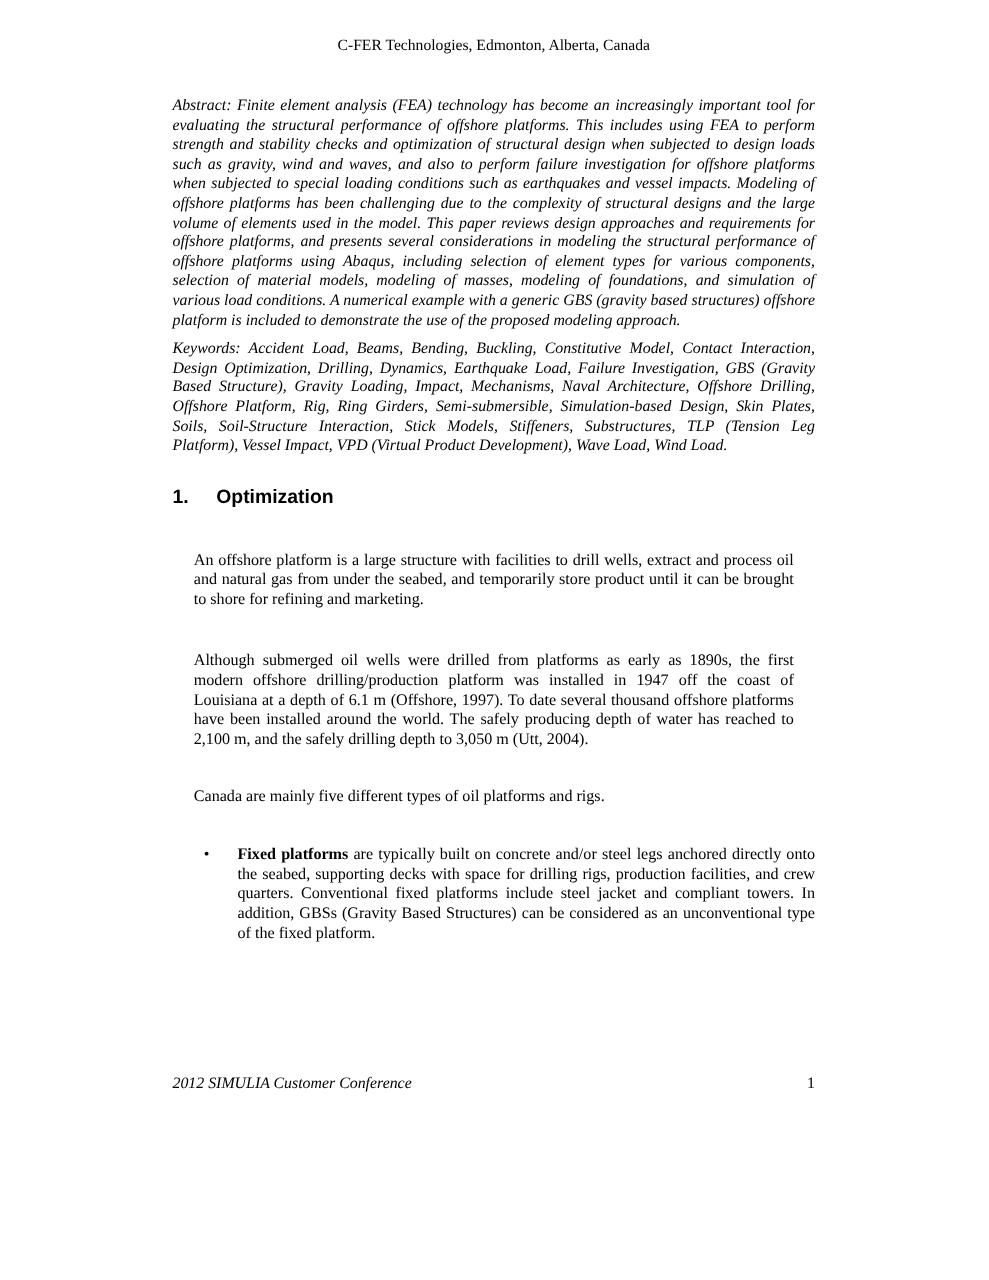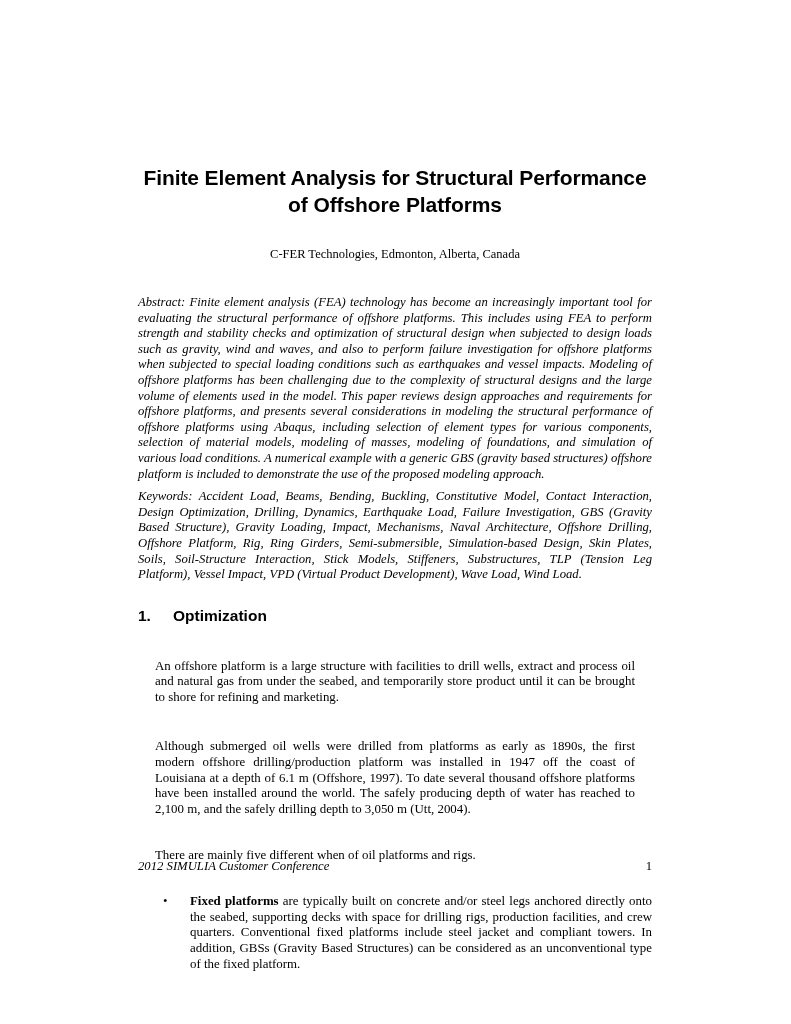--- a/index.html
+++ b/index.html
@@ -146,43 +146,38 @@
     font-style: normal;
   }
 </style>
 </head>
 <body>
 
 <div class="page">
 
   <div class="content">
 
-    <h1 class="doc-title">
-      <span>Finite Element Analysis for Structural Performance</span>
-      <br>
-      <span>of Offshore Platforms</span>
-    </h1>
 
 
     <p class="affiliation">C-FER Technologies, Edmonton, Alberta, Canada</p>
 
     <p class="abstract">Abstract: Finite element analysis (FEA) technology has become an increasingly important tool for evaluating the structural performance of offshore platforms. This includes using FEA to perform strength and stability checks and optimization of structural design when subjected to design loads such as gravity, wind and waves, and also to perform failure investigation for offshore platforms when subjected to special loading conditions such as earthquakes and vessel impacts. Modeling of offshore platforms has been challenging due to the complexity of structural designs and the large volume of elements used in the model. This paper reviews design approaches and requirements for offshore platforms, and presents several considerations in modeling the structural performance of offshore platforms using Abaqus, including selection of element types for various components, selection of material models, modeling of masses, modeling of foundations, and simulation of various load conditions. A numerical example with a generic GBS (gravity based structures) offshore platform is included to demonstrate the use of the proposed modeling approach.</p>
 
     <p class="keywords">Keywords: Accident Load, Beams, Bending, Buckling, Constitutive Model, Contact Interaction, Design Optimization, Drilling, Dynamics, Earthquake Load, Failure Investigation, GBS (Gravity Based Structure), Gravity Loading, Impact, Mechanisms, Naval Architecture, Offshore Drilling, Offshore Platform, Rig, Ring Girders, Semi-submersible, Simulation-based Design, Skin Plates, Soils, Soil-Structure Interaction, Stick Models, Stiffeners, Substructures, TLP (Tension Leg Platform), Vessel Impact, VPD (Virtual Product Development), Wave Load, Wind Load.</p>
 
     <h2 class="section-heading">
       <span class="sec-num">1.</span>
       <span>Optimization</span>
     </h2>
 
     <p class="body-para">An offshore platform is a large structure with facilities to drill wells, extract and process oil and natural gas from under the seabed, and temporarily store product until it can be brought to shore for refining and marketing.</p>
 
     <p class="body-para">Although submerged oil wells were drilled from platforms as early as 1890s, the first modern offshore drilling/production platform was installed in 1947 off the coast of Louisiana at a depth of 6.1 m (Offshore, 1997). To date several thousand offshore platforms have been installed around the world. The safely producing depth of water has reached to 2,100 m, and the safely drilling depth to 3,050 m (Utt, 2004).</p>
 
-    <p class="body-para tight">There are mainly five different when of oil platforms and rigs.</p>
+    <p class="body-para tight">Canada are mainly five different types of oil platforms and rigs.</p>
 
     <ul class="bullet-list">
       <li class="bullet-item">
         <span class="bullet-marker">•</span>
         <span class="lead">Fixed platforms</span><span> are typically built on concrete and/or steel legs anchored directly onto the seabed, supporting decks with space for drilling rigs, production facilities, and crew quarters. Conventional fixed platforms include steel jacket and compliant towers. In addition, GBSs (Gravity Based Structures) can be considered as an unconventional type of the fixed platform.</span>
       </li>
     </ul>
 
   </div>
 

